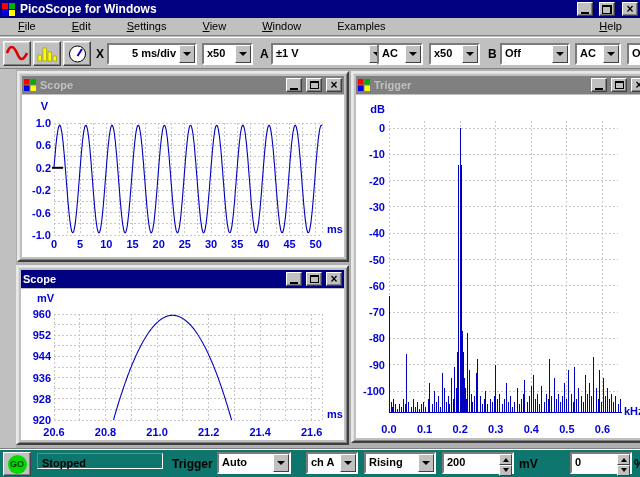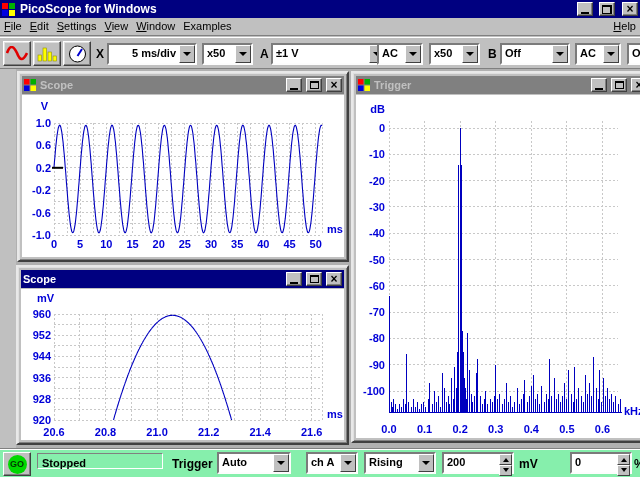--- a/index.html
+++ b/index.html
@@ -14,21 +14,21 @@
   .wbtn+.wbtn{margin-left:2px;}
   .g-min{width:8px;height:2px;background:#000;margin-top:7px;}
   .g-max{width:9px;height:8px;border:1px solid #000;border-top:2px solid #000;}
   .g-rest{position:relative;width:10px;height:9px;}
   .g-rest::before{content:"";position:absolute;right:0;top:0;width:7px;height:6px;border:1px solid #000;border-top:2px solid #000;}
   .g-rest::after{content:"";position:absolute;left:0;bottom:0;width:7px;height:6px;border:1px solid #000;border-top:2px solid #000;background:#c0c0c0;}
   .g-x{font:bold 12px "Liberation Sans",sans-serif;line-height:10px;color:#000;}
 
   
   .menubar{position:absolute;left:0;top:18px;right:0;height:18px;background:#c0c0c0;display:flex;align-items:center;border-bottom:1px solid #808080;font-size:11px;}
-  .mitem{padding:0 4px;line-height:17px;color:#000;cursor:default;}
+  .mitem{padding:0 18px;line-height:17px;color:#000;cursor:default;}
   .mspacer{flex:1;}
 
   
   .toolbar{position:absolute;left:0;top:37px;right:0;height:32px;background:#c0c0c0;border-top:1px solid #ffffff;border-bottom:1px solid #808080;}
   .tbtn{position:absolute;top:3px;width:28px;height:25px;background:#c0c0c0;border:1px solid;border-color:#ffffff #404040 #404040 #ffffff;box-shadow:inset -1px -1px 0 #808080,inset 1px 1px 0 #dfdfdf;display:flex;align-items:center;justify-content:center;}
   .tlab{position:absolute;top:9px;font:bold 12px "Liberation Sans",sans-serif;color:#000;}
   .combo{position:absolute;top:5px;height:22px;display:flex;background:#fff;border:2px solid;border-color:#7b7b7b #fdfdfd #fdfdfd #7b7b7b;}
   .combo .ctxt{flex:1;font:bold 11px "Liberation Sans",sans-serif;padding:2px 0 0 3px;white-space:nowrap;overflow:hidden;color:#000;}
   .combo .carw{width:16px;background:#c0c0c0;border:1px solid;border-color:#ffffff #404040 #404040 #ffffff;display:flex;align-items:center;justify-content:center;}
   .tri-dn{width:0;height:0;border:4px solid transparent;border-top:4px solid #000;margin-top:4px;}
@@ -43,21 +43,21 @@
   .ctitle.active .ct{color:#fff;}
   .ctitle.inactive{background:#808080;}
   .ctitle.inactive .ct{color:#c0c0c0;}
   .ct{flex:1;font:bold 11px "Liberation Sans",sans-serif;white-space:nowrap;}
   .cbtn{width:16px;height:14px;background:#c0c0c0;border:1px solid;border-color:#ffffff #404040 #404040 #ffffff;box-shadow:inset -1px -1px 0 #808080;display:flex;align-items:center;justify-content:center;}
   .cbtn+.cbtn{margin-left:1px;}
   .client{position:absolute;left:3px;right:3px;top:22px;bottom:3px;background:#fff;overflow:hidden;}
   .client svg{display:block;}
 
   
-  .statusbar{position:absolute;left:0;top:448px;right:0;height:29px;background:#86efac;border-top:1px solid #808080;box-shadow:inset 0 1px 0 #ffffff;}
+  .statusbar{position:absolute;left:0;top:448px;right:0;height:29px;background:#0f766e;border-top:1px solid #808080;box-shadow:inset 0 1px 0 #ffffff;}
   .gobtn{position:absolute;left:3px;top:3px;width:28px;height:24px;background:#c0c0c0;border:1px solid;border-color:#ffffff #404040 #404040 #ffffff;box-shadow:inset -1px -1px 0 #808080;display:flex;align-items:center;justify-content:center;}
   .gocircle{width:19px;height:19px;border-radius:50%;background:#00d800;display:flex;align-items:center;justify-content:center;font:bold 9px "Liberation Sans",sans-serif;color:#003800;}
   .statuspanel{position:absolute;left:37px;top:4px;width:126px;height:16px;border:1px solid;border-color:#808080 #ffffff #ffffff #808080;font:bold 11px "Liberation Sans",sans-serif;padding:3px 4px 0 4px;color:#000;}
   .slab{position:absolute;top:8px;font:bold 12px "Liberation Sans",sans-serif;color:#000;}
   .scombo{top:3px;}
   .spin{position:absolute;top:3px;height:22px;display:flex;background:#fff;border:2px solid;border-color:#7b7b7b #fdfdfd #fdfdfd #7b7b7b;}
   .spin .stxt{flex:1;font:bold 11px "Liberation Sans",sans-serif;padding:2px 16px 0 3px;color:#000;}
   .spinbtns{width:13px;display:flex;flex-direction:column;}
   .sb{flex:1;background:#c0c0c0;border:1px solid;border-color:#ffffff #404040 #404040 #ffffff;display:flex;align-items:center;justify-content:center;}
 

